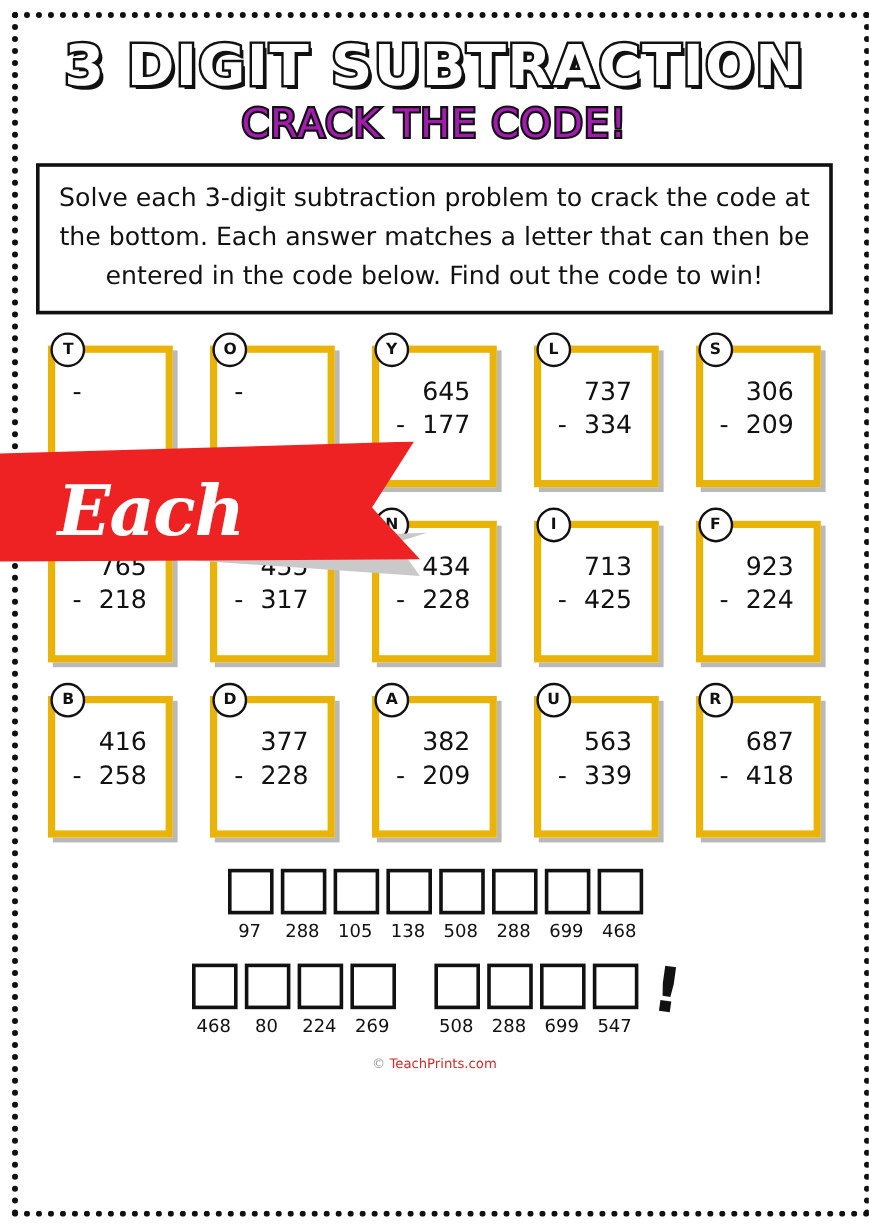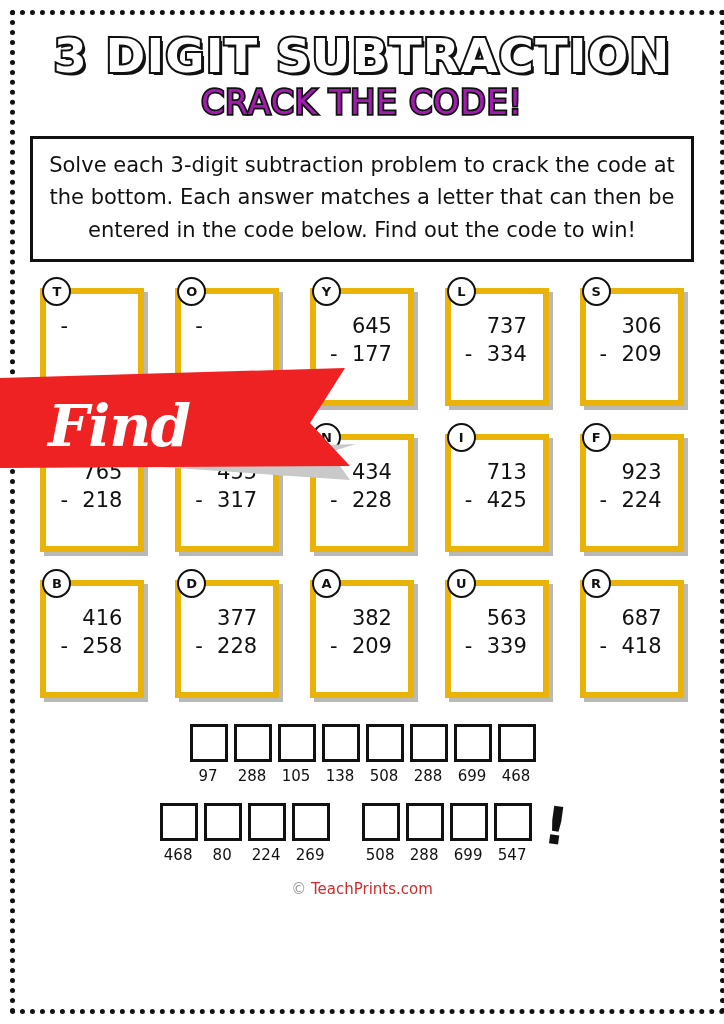--- a/index.html
+++ b/index.html
@@ -205,21 +205,21 @@
     color: #111;
     margin-left: 10px;
     line-height: 0.9;
     align-self: flex-start;
     transform: rotate(8deg);
   }
 
   .footer {
     text-align: center;
     margin-top: 16px;
-    font-size: 15px;
+    font-size: 11px;
     color: #9a9a9a;
   }
   .footer .brand { color: #d12b2b; }
 
   
   .free-banner {
     position: absolute;
     left: 0;
     top: 368px;
     width: 420px;
@@ -513,16 +513,16 @@
       <span>© </span><span class="brand">TeachPrints.com</span>
     </div>
 
   </div>
 
   <div class="free-banner">
     <svg width="420" height="112" viewBox="0 0 420 112">
       <polygon points="0,88 350,112 330,84 356,76" fill="#c9c9c9"></polygon>
       <polygon points="0,10 345,0 310,55 350,98 0,100" fill="#ee2222"></polygon>
     </svg>
-    <div class="free-text">Find</div>
+    <div class="free-text">Each</div>
   </div>
 
 </div>
 
 </body></html>

